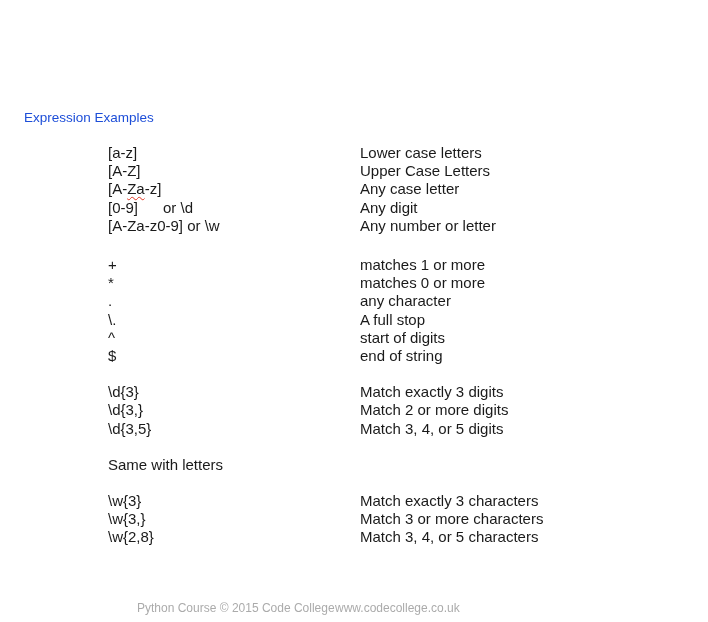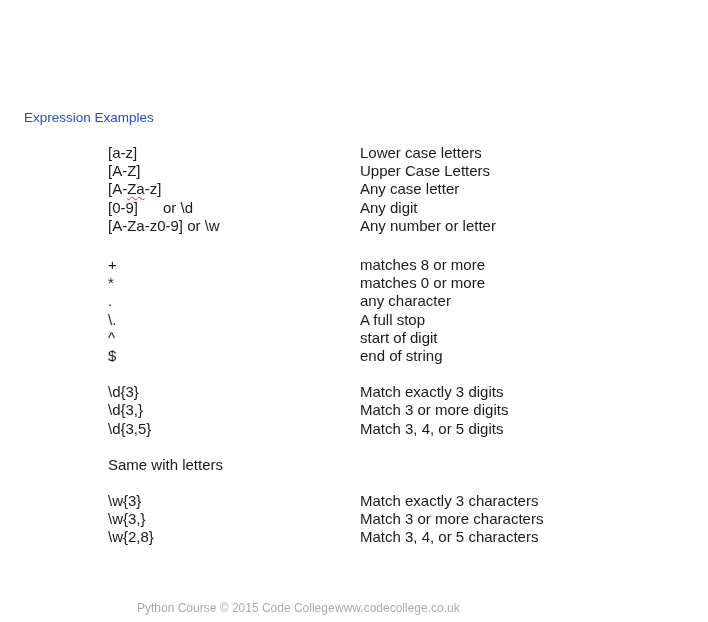--- a/index.html
+++ b/index.html
@@ -79,30 +79,30 @@
 
   <div class="examples">
       <div class="group">
         <div class="row"><span class="pattern">[a-z]</span><span class="desc">Lower case letters</span></div>
         <div class="row"><span class="pattern">[A-Z]</span><span class="desc">Upper Case Letters</span></div>
         <div class="row"><span class="pattern">[A-<span class="squiggle">Za</span>-z]</span><span class="desc">Any case letter</span></div>
         <div class="row"><span class="pattern">[0-9]      or \d</span><span class="desc">Any digit</span></div>
         <div class="row"><span class="pattern">[A-Za-z0-9] or \w</span><span class="desc">Any number or letter</span></div>
       </div>
       <div class="group">
-        <div class="row"><span class="pattern">+</span><span class="desc">matches 8 or more</span></div>
+        <div class="row"><span class="pattern">+</span><span class="desc">matches 1 or more</span></div>
         <div class="row"><span class="pattern">*</span><span class="desc">matches 0 or more</span></div>
         <div class="row"><span class="pattern">.</span><span class="desc">any character</span></div>
         <div class="row"><span class="pattern">\.</span><span class="desc">A full stop</span></div>
-        <div class="row"><span class="pattern">^</span><span class="desc">start of digit</span></div>
+        <div class="row"><span class="pattern">^</span><span class="desc">start of digits</span></div>
         <div class="row"><span class="pattern">$</span><span class="desc">end of string</span></div>
       </div>
       <div class="group">
         <div class="row"><span class="pattern">\d{3}</span><span class="desc">Match exactly 3 digits</span></div>
-        <div class="row"><span class="pattern">\d{3,}</span><span class="desc">Match 3 or more digits</span></div>
+        <div class="row"><span class="pattern">\d{3,}</span><span class="desc">Match 2 or more digits</span></div>
         <div class="row"><span class="pattern">\d{3,5}</span><span class="desc">Match 3, 4, or 5 digits</span></div>
       </div>
       <div class="group">
         <div class="row subheading">Same with letters</div>
       </div>
       <div class="group">
         <div class="row"><span class="pattern">\w{3}</span><span class="desc">Match exactly 3 characters</span></div>
         <div class="row"><span class="pattern">\w{3,}</span><span class="desc">Match 3 or more characters</span></div>
         <div class="row"><span class="pattern">\w{2,8}</span><span class="desc">Match 3, 4, or 5 characters</span></div>
       </div>

